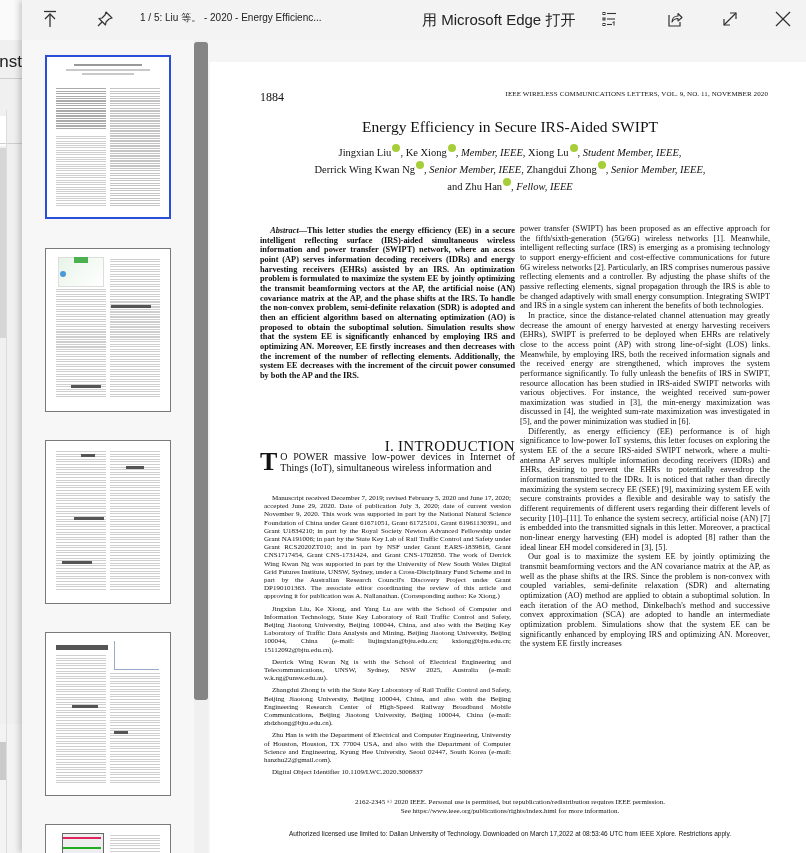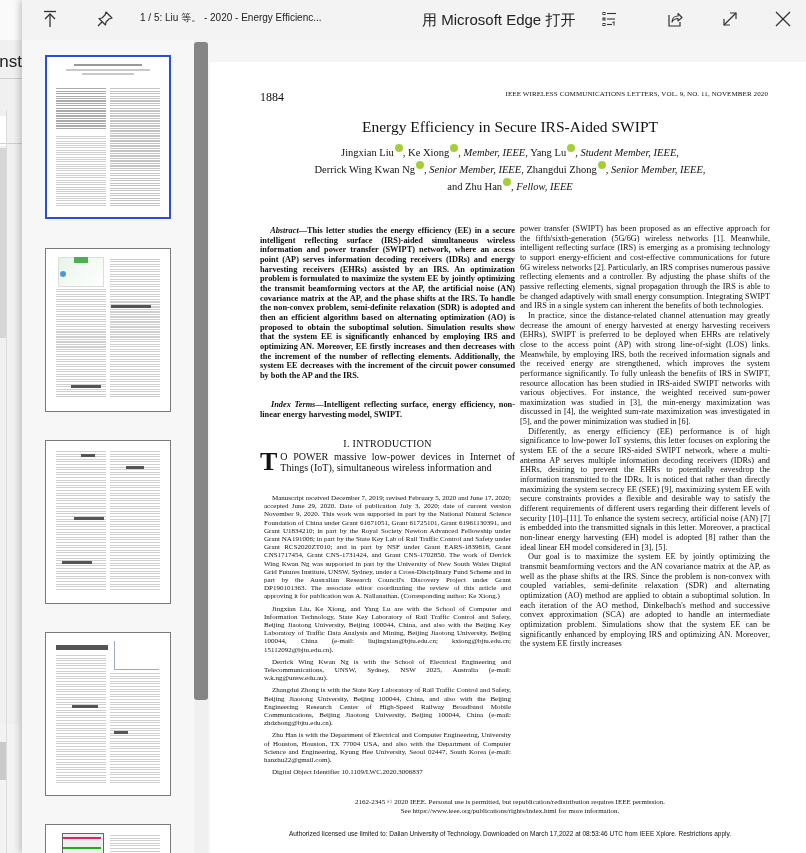--- a/index.html
+++ b/index.html
@@ -57,21 +57,21 @@
   .pg-title { position:absolute; left:0; width:600px; top:56px; text-align:center; font-size:15.5px; }
   .pg-authors { position:absolute; left:0; width:600px; top:82px; text-align:center; font-size:10.5px; line-height:16px; }
   .pg-authors i { font-style:italic; }
   .orcid { display:inline-block; width:8px; height:8px; border-radius:50%; background:#a6ce39; vertical-align:4px; margin-left:1px; }
   .col { position:absolute; font-size:8.3px; line-height:9.65px; text-align:justify; }
   .col-left { left:50px; width:255px; }
   .col-right { left:310px; width:250px; top:162px; }
   .abstract { top:164px; font-weight:bold; }
   .abstract i, .indexterms i { font-style:italic; }
   .indexterms { top:338px; font-weight:bold; }
-  .sect { position:absolute; left:50px; width:255px; top:376px; text-align:center; font-size:10px; letter-spacing:0.3px; }
+  .sect { position:absolute; left:50px; width:255px; top:376px; text-align:right; font-size:15px; letter-spacing:0.3px; }
   .intro { position:absolute; left:50px; width:255px; top:389px; font-size:10px; line-height:11px; text-align:justify; }
   .dropcap { float:left; font-size:26px; line-height:22px; margin:0 3px 0 0; font-weight:bold; }
   .footnote { position:absolute; left:50px; width:255px; top:428px; font-size:7px; line-height:8.2px; text-align:justify; }
   .footnote p { margin:4px; text-indent:8px; }
   .col-right p { margin:0; text-indent:8px; }
   .copyright { position:absolute; left:0; width:600px; top:736px; text-align:center; font-size:7px; line-height:9px; }
   .authorized { position:absolute; left:0; width:600px; top:768px; text-align:center; font-size:6.5px; font-family:"Liberation Sans", sans-serif; }
 </style>
 </head>
 <body>
@@ -192,30 +192,27 @@
   </div>
   <div class="scroll-track"></div>
   <div class="scroll-thumb"></div>
 
   <div class="docarea">
     <div class="page">
       <div class="pg-num">1884</div>
       <div class="pg-journal">IEEE WIRELESS COMMUNICATIONS LETTERS, VOL. 9, NO. 11, NOVEMBER 2020</div>
       <div class="pg-title">Energy Efficiency in Secure IRS-Aided SWIPT</div>
       <div class="pg-authors">
-        <span>Jingxian Liu</span><span class="orcid"></span>, <span>Ke Xiong</span><span class="orcid"></span>, <i>Member, IEEE</i>, <span>Yang Lu</span><span class="orcid"></span>, <i>Student Member, IEEE</i>,<br>
+        <span>Jingxian Liu</span><span class="orcid"></span>, <span>Ke Xiong</span><span class="orcid"></span>, <i>Member, IEEE</i>, <span>Xiong Lu</span><span class="orcid"></span>, <i>Student Member, IEEE</i>,<br>
         <span>Derrick Wing Kwan Ng</span><span class="orcid"></span>, <i>Senior Member, IEEE</i>, <span>Zhangdui Zhong</span><span class="orcid"></span>, <i>Senior Member, IEEE</i>,<br>
         <span>and Zhu Han</span><span class="orcid"></span>, <i>Fellow, IEEE</i>
       </div>
 
       <div class="col col-left abstract">
         &nbsp;&nbsp;&nbsp;<i>Abstract</i><span>—This letter studies the energy efficiency (EE) in a secure intelligent reflecting surface (IRS)-aided simultaneous wireless information and power transfer (SWIPT) network, where an access point (AP) serves information decoding receivers (IDRs) and energy harvesting receivers (EHRs) assisted by an IRS. An optimization problem is formulated to maximize the system EE by jointly optimizing the transmit beamforming vectors at the AP, the artificial noise (AN) covariance matrix at the AP, and the phase shifts at the IRS. To handle the non-convex problem, semi-definite relaxation (SDR) is adopted and then an efficient algorithm based on alternating optimization (AO) is proposed to obtain the suboptimal solution. Simulation results show that the system EE is significantly enhanced by employing IRS and optimizing AN. Moreover, EE firstly increases and then decreases with the increment of the number of reflecting elements. Additionally, the system EE decreases with the increment of the circuit power consumed by both the AP and the IRS.</span>
-      </div>
-      <div class="col col-left indexterms">
-        &nbsp;&nbsp;&nbsp;<i>Index Terms</i><span>—Intelligent reflecting surface, energy efficiency, non-linear energy harvesting model, SWIPT.</span>
       </div>
 
       <div class="sect">I. INTRODUCTION</div>
       <div class="intro">
         <span class="dropcap">T</span><span>O POWER massive low-power devices in Internet of Things (IoT), simultaneous wireless information and</span>
       </div>
 
       <div class="footnote">
         <p>Manuscript received December 7, 2019; revised February 5, 2020 and June 17, 2020; accepted June 29, 2020. Date of publication July 3, 2020; date of current version November 9, 2020. This work was supported in part by the National Natural Science Foundation of China under Grant 61671051, Grant 61725101, Grant 61961130391, and Grant U1834210; in part by the Royal Society Newton Advanced Fellowship under Grant NA191006; in part by the State Key Lab of Rail Traffic Control and Safety under Grant RCS2020ZT010; and in part by NSF under Grant EARS-1839818, Grant CNS1717454, Grant CNS-1731424, and Grant CNS-1702850. The work of Derrick Wing Kwan Ng was supported in part by the University of New South Wales Digital Grid Futures Institute, UNSW, Sydney, under a Cross-Disciplinary Fund Scheme and in part by the Australian Research Council's Discovery Project under Grant DP190101363. The associate editor coordinating the review of this article and approving it for publication was A. Nallanathan. (Corresponding author: Ke Xiong.)</p>
         <p>Jingxian Liu, Ke Xiong, and Yang Lu are with the School of Computer and Information Technology, State Key Laboratory of Rail Traffic Control and Safety, Beijing Jiaotong University, Beijing 100044, China, and also with the Beijing Key Laboratory of Traffic Data Analysis and Mining, Beijing Jiaotong University, Beijing 100044, China (e-mail: liujingxian@bjtu.edu.cn; kxiong@bjtu.edu.cn; 15112092@bjtu.edu.cn).</p>

